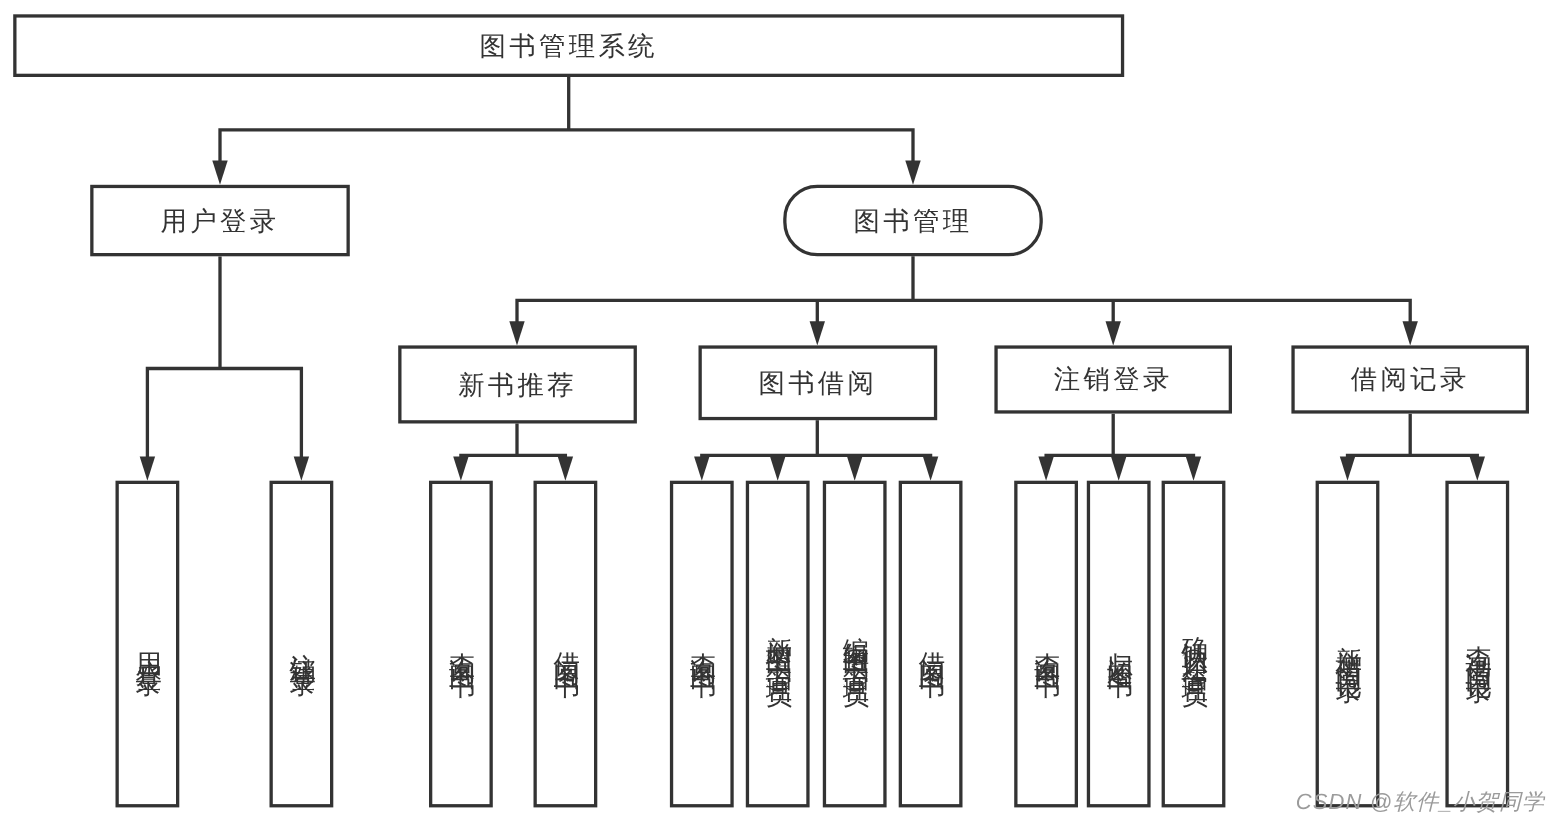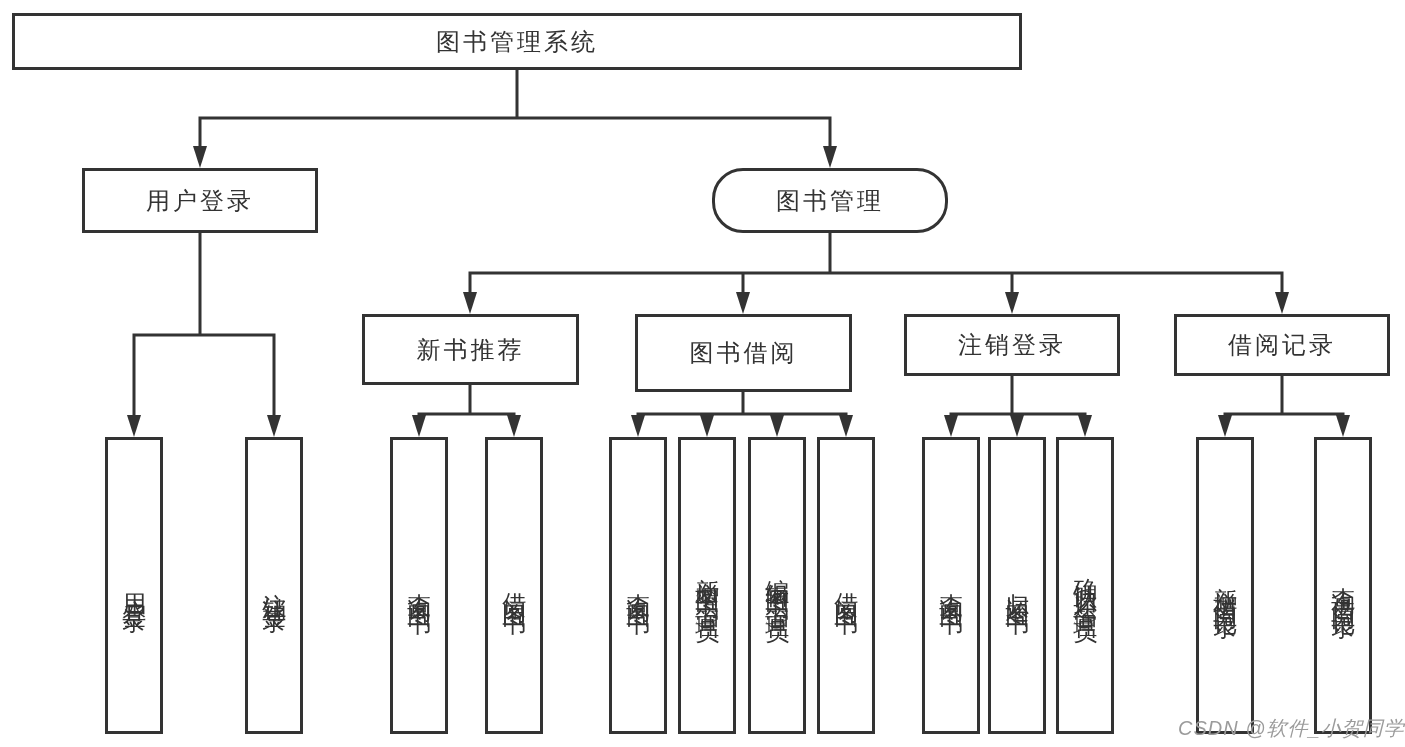--- a/index.html
+++ b/index.html
@@ -112,21 +112,21 @@
   <div class="box" style="left:82px; top:168px; width:236px; height:65px;">
     <span>用户登录</span>
   </div>
   <div class="box" style="left:712px; top:168px; width:236px; height:65px;border-radius:31px;">
     <span>图书管理</span>
   </div>
 
   <div class="box" style="left:362px; top:314px; width:217px; height:71px;">
     <span>新书推荐</span>
   </div>
-  <div class="box" style="left:635px; top:314px; width:217px; height:78px;">
+  <div class="box" style="left:635px; top:314px; width:217px; height:68px;">
     <span>图书借阅</span>
   </div>
   <div class="box" style="left:904px; top:314px; width:216px; height:62px;">
     <span>注销登录</span>
   </div>
   <div class="box" style="left:1174px; top:314px; width:216px; height:62px;">
     <span>借阅记录</span>
   </div>
 
   <div class="vbox" style="left:105px; top:437px; width:58px; height:297px;">

